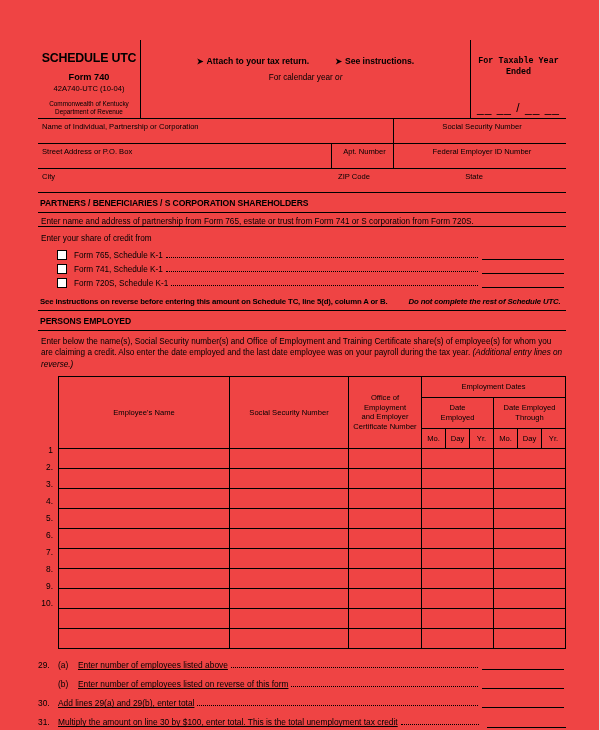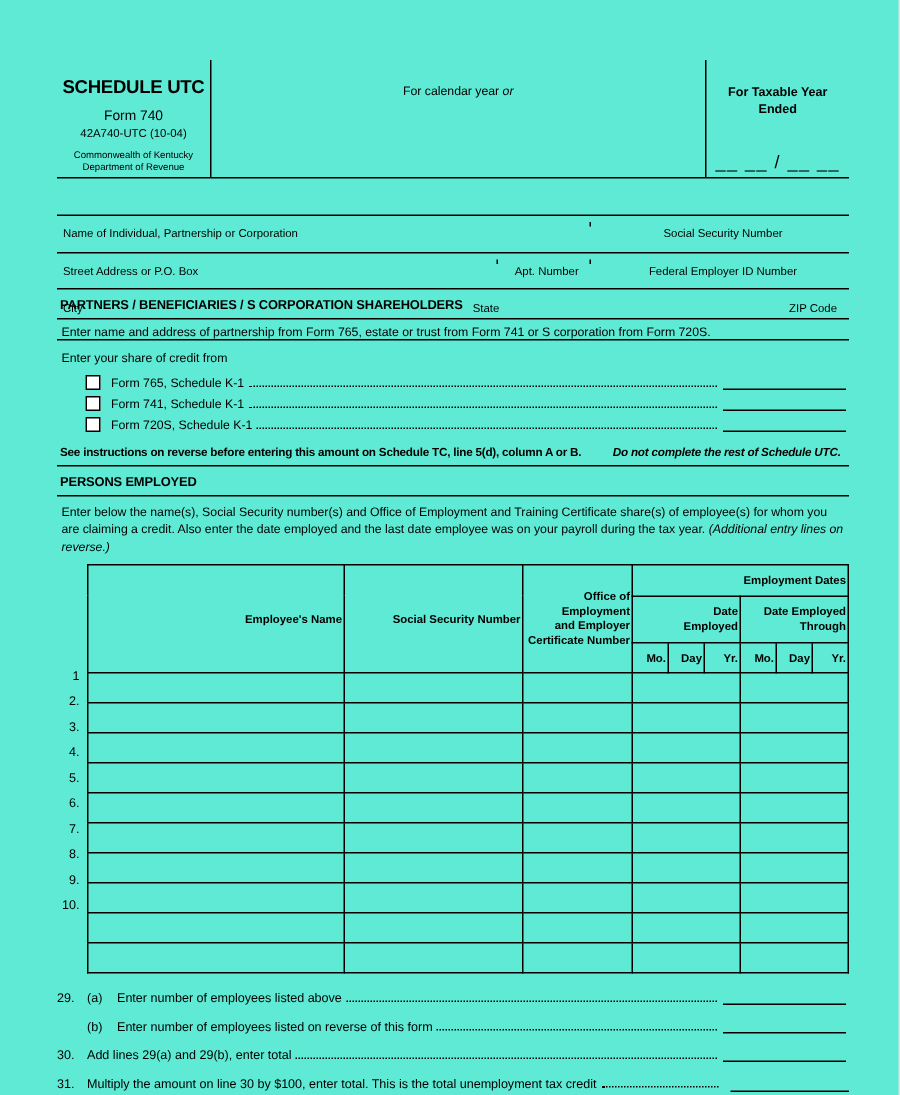--- a/index.html
+++ b/index.html
@@ -13,21 +13,21 @@
     font-family: "Liberation Sans", sans-serif;
     color: #000000;
     position: relative;
     overflow: hidden;
   }
   .page {
     position: absolute;
     left: 0; top: 0;
     width: 600px;
     height: 730px;
-    background: #5eead4;
+    background: #ef4444;
     border-right: 1px solid #e3e3e3;
     box-sizing: border-box;
   }
   .sheet {
     position: absolute;
     left: 38px;
     top: 40px;
     width: 528px;
   }
 
@@ -45,21 +45,21 @@
     box-sizing: border-box;
   }
   .sched-title {
     font-size: 12.4px;
     font-weight: bold;
     letter-spacing: -0.2px;
     line-height: 1.1;
   }
   .form-no {
     font-size: 9.2px;
-    font-weight: normal;
+    font-weight: bold;
     margin-top: 6px;
   }
   .form-code {
     font-size: 7.6px;
     margin-top: 2px;
   }
   .dept {
     font-size: 6.4px;
     margin-top: 7px;
     line-height: 1.25;
@@ -103,41 +103,41 @@
     width: 96px;
     border-left: 1.6px solid #000;
     text-align: center;
     padding-top: 16px;
     box-sizing: border-box;
   }
   .tyr-label {
     font-size: 8.4px;
     font-weight: bold;
     line-height: 1.35;
+    font-family: Liberation Mono, monospace;
   }
   .tyr-slots {
     margin-top: 22px;
     font-size: 12px;
     letter-spacing: 1px;
   }
 
   
   .idblock { border-top: 1.6px solid #000; }
   .idrow {
     display: flex;
     border-bottom: 1px solid #000;
     height: 25px;
     box-sizing: border-box;
   }
   .idrow.last { border-bottom: 1.6px solid #000; height: 24px; }
   .idcell {
     font-size: 7.6px;
     padding: 3px 0 0 4px;
     box-sizing: border-box;
-    margin-top: 29px;
   }
   .cell-name   { flex: 1; border-right: 1.2px solid #000; }
   .cell-ssn    { width: 172px; text-align: center; }
   .cell-street { flex: 1; border-right: 1.2px solid #000; }
   .cell-apt    { width: 62px; border-right: 1.2px solid #000; text-align: center; }
   .cell-fein   { width: 172px; text-align: center; }
   .cell-city   { width: 190px; }
   .cell-state  { flex: 1; text-align: center; }
   .cell-zip    { width: 150px; text-align: right; padding-right: 8px; }
 
@@ -220,24 +220,23 @@
     border-collapse: collapse;
     width: 508px;
     table-layout: fixed;
   }
   table.emp th, table.emp td {
     border: 1px solid #000;
     font-weight: normal;
   }
   table.emp th {
     font-size: 7.6px;
-    text-align: right;
+    text-align: center;
     line-height: 1.25;
     padding: 2px 1px;
-    font-weight: bold;
   }
   .th-name { width: 168px; height: 66px; }
   .th-ssn  { width: 116px; }
   .th-cert { width: 70px; }
   .th-dates { height: 16px; }
   .th-sub   { height: 26px; }
   .th-mdy   { height: 15px; width: 26px; }
   .grp-left { border-left: 1.4px solid #000; }
   table.emp td {
     height: 17px;
@@ -247,21 +246,21 @@
   
   .lines { padding-top: 7px; }
   .numline {
     display: flex;
     align-items: center;
     height: 19px;
     font-size: 8.4px;
   }
   .numline .no { width: 20px; flex: none; }
   .numline .sub { width: 20px; flex: none; }
-  .numline .txt { white-space: nowrap; }
+  .numline .txt { white-space: nowrap; text-decoration: underline; }
   .full-line {
     flex: 1;
     border-bottom: 1.4px solid #000;
     height: 10px;
     margin-left: 4px;
   }
 </style>
 </head>
 <body>
 
@@ -274,20 +273,24 @@
         <div class="sched-title">SCHEDULE UTC</div>
         <div class="form-no">Form 740</div>
         <div class="form-code">42A740-UTC (10-04)</div>
         <div class="dept">
           <div>Commonwealth of Kentucky</div>
           <div>Department of Revenue</div>
         </div>
       </div>
 
       <div class="mast-mid">
+        <div class="attach-row">
+          <span><span class="arrow">➤</span><span>Attach to your tax return.</span></span>
+          <span><span class="arrow">➤</span><span>See instructions.</span></span>
+        </div>
         <div class="cal-line"><span>For calendar year </span><em>or</em></div>
       </div>
 
       <div class="mast-right">
         <div class="tyr-label">
           <div>For Taxable Year</div>
           <div>Ended</div>
         </div>
         <div class="tyr-slots">__ __ / __ __</div>
       </div>
@@ -298,22 +301,22 @@
         <div class="idcell cell-name">Name of Individual, Partnership or Corporation</div>
         <div class="idcell cell-ssn">Social Security Number</div>
       </div>
       <div class="idrow">
         <div class="idcell cell-street">Street Address or P.O. Box</div>
         <div class="idcell cell-apt">Apt. Number</div>
         <div class="idcell cell-fein">Federal Employer ID Number</div>
       </div>
       <div class="idrow last">
         <div class="idcell cell-city">City</div>
+        <div class="idcell cell-zip">ZIP Code</div>
         <div class="idcell cell-state">State</div>
-        <div class="idcell cell-zip">ZIP Code</div>
       </div>
     </div>
 
     <div class="sec-head">PARTNERS / BENEFICIARIES / S CORPORATION SHAREHOLDERS</div>
     <div class="sec-note">Enter name and address of partnership from Form 765, estate or trust from Form 741 or S corporation from Form 720S.</div>
 
     <div class="credit-block">
       <div class="credit-lead">Enter your share of credit from</div>
 
       <div class="credit-row">

